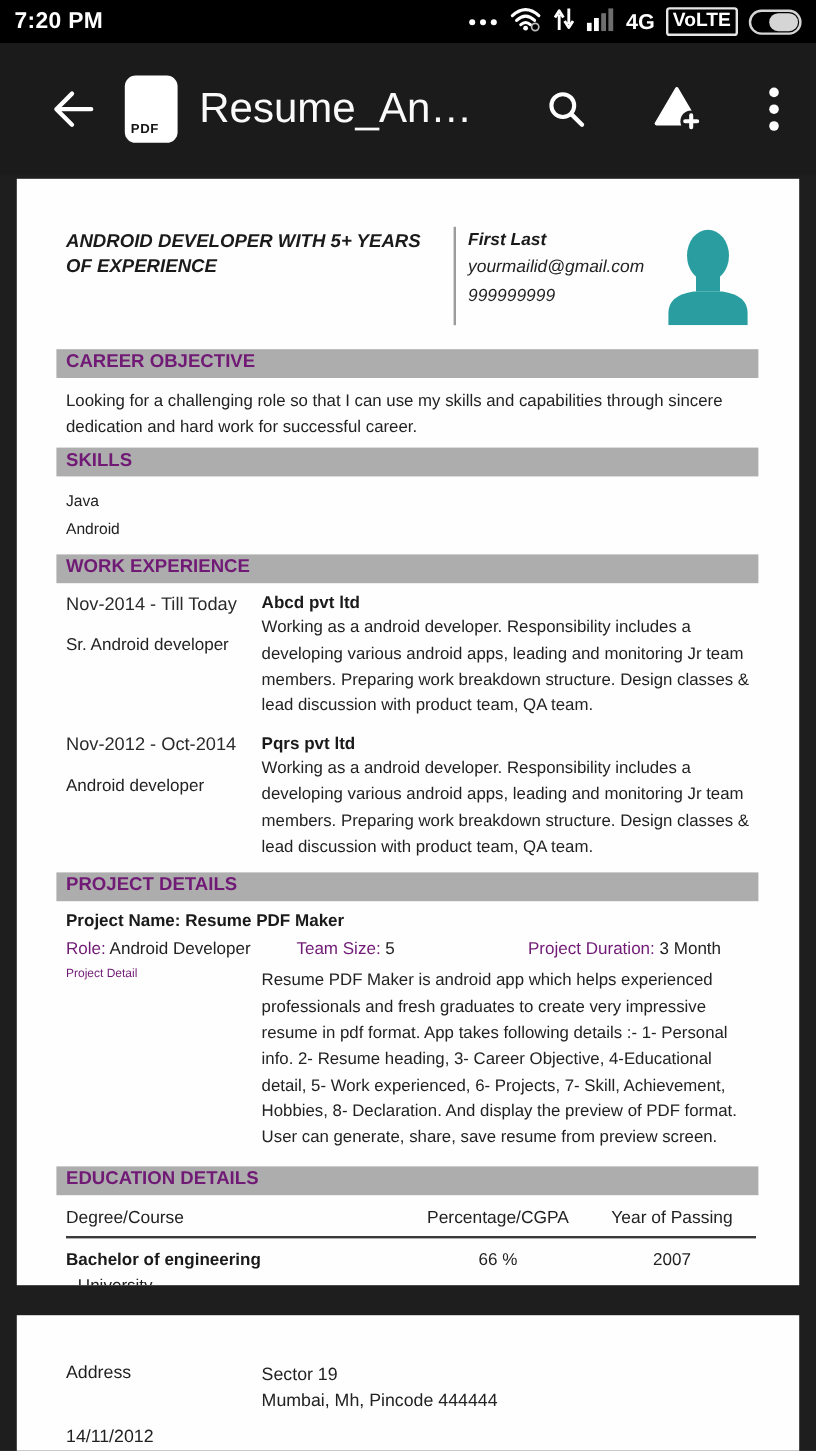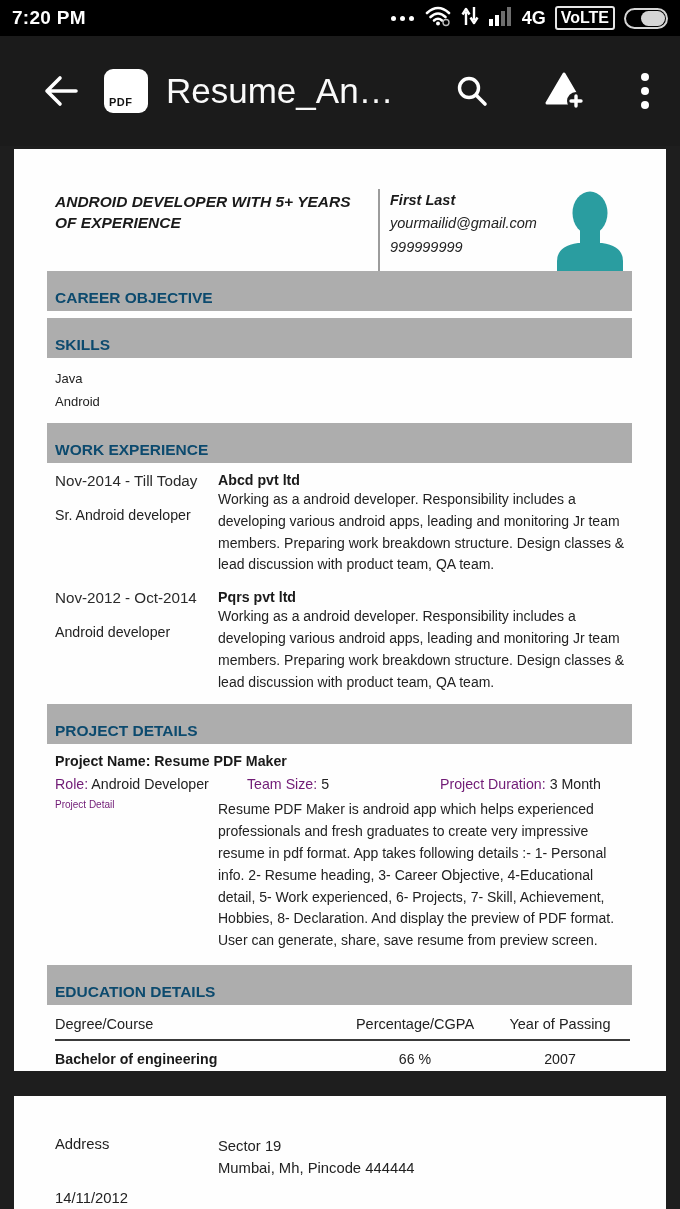--- a/index.html
+++ b/index.html
@@ -18,21 +18,21 @@
     border-radius:3px; padding:1px 4px; line-height:1.1; }
   .battery { width:44px; height:21px; border:2px solid #d5d5d5; border-radius:10.5px;
     position:relative; overflow:hidden; }
   .battery .fill { position:absolute; right:1px; top:1px; bottom:1px; width:60%;
     background:#d5d5d5; border-radius:8px; }
 
   
   .toolbar { height:110px; background:#1b1b1b; display:flex; align-items:center;
     padding:0 30px 0 38px; }
   .back-btn { width:42px; height:42px; display:flex; align-items:center; justify-content:center; }
-  .pdf-chip { width:44px; height:44px; background:#fff; border-radius:9px; position:relative;
+  .pdf-chip { width:44px; height:56px; background:#fff; border-radius:9px; position:relative;
     margin-left:24px; flex:none; }
   .pdf-chip span { position:absolute; left:5px; bottom:5px; font-size:11px; font-weight:bold;
     color:#141414; letter-spacing:.5px; }
   .doc-title { color:#fafafa; font-size:35px; font-weight:500; margin-left:18px;
     white-space:nowrap; overflow:hidden; flex:1; }
   .tb-actions { display:flex; align-items:center; gap:54px; margin-left:10px; }
   .tb-btn { display:flex; align-items:center; justify-content:center; }
 
   
   .doc-viewport { background:#1e1e1e; }
@@ -44,22 +44,22 @@
   
   .resume-header { display:flex; margin:0 37px 0 41px;font-style:italic; }
   .res-heading { width:320px; flex:none; font-size:15.5px; font-weight:bold; color:#1a1a1a;
     line-height:21px; padding-top:2px; }
   .res-contact { border-left:2px solid #9c9c9c; padding-left:10px; margin-left:3px; flex:1; }
   .res-name { font-size:14.5px; font-weight:bold; color:#1a1a1a; line-height:22px; }
   .res-line { font-size:14.5px; color:#222; line-height:24px; }
   .avatar { width:78px; height:82px; flex:none; }
 
   
-  .section-bar { background:#adadad; margin:0 34px 0 33px; padding:18px 8px 4px;
-    font-size:15.5px; font-weight:bold; color:#0c4a6e; }
+  .section-bar { background:#adadad; margin:20px 34px 0 33px; padding:2px 8px 4px;
+    font-size:15.5px; font-weight:bold; color:#701a75; }
   .objective { margin:8px 42px 0 41px; font-size:14px; line-height:21.5px; color:#222; }
   .skill-item { margin:16px 0 0 41px; font-size:13px; color:#222; line-height:20px; }
   .skill-item.s0 { margin-top:11px; }
   .skill-item.s1 { margin-top:3px; }
 
   .work-grid { display:grid; grid-template-columns:163px 1fr; margin:9px 36px 0 41px; }
   .w-period { font-size:15.2px; color:#2a2a2a; }
   .w-role { font-size:14.2px; color:#222; margin-top:18px; }
   .w-company { font-size:14.2px; font-weight:bold; color:#1a1a1a; }
   .w-desc { font-size:14px; color:#222; line-height:21.8px; margin-top:1px; }
@@ -174,20 +174,21 @@
         <div class="res-line">999999999</div>
       </div>
       <svg class="avatar" viewBox="0 0 78 82">
         <ellipse cx="39" cy="24" rx="17.5" ry="21.5" fill="#2a9da0"></ellipse>
         <rect x="29" y="38" width="20" height="16" fill="#2a9da0"></rect>
         <path d="M6 82 L6 72 Q6 57 27 54 L51 54 Q72 57 72 72 L72 82 Z" fill="#2a9da0"></path>
       </svg>
     </div>
 
     <div class="section-bar">CAREER OBJECTIVE</div>
+    <div class="objective">Looking for a challenging role so that I can use my skills and capabilities through sincere dedication and hard work for successful career.</div>
 
     <div class="section-bar" style="margin-top:7px">SKILLS</div>
     <div class="skill-item s0">Java</div>
     <div class="skill-item s1">Android</div>
 
     <div class="section-bar" style="margin-top:11px">WORK EXPERIENCE</div>
 
     <div class="work-grid">
       <div>
         <div class="w-period">Nov-2014 - Till Today</div>

